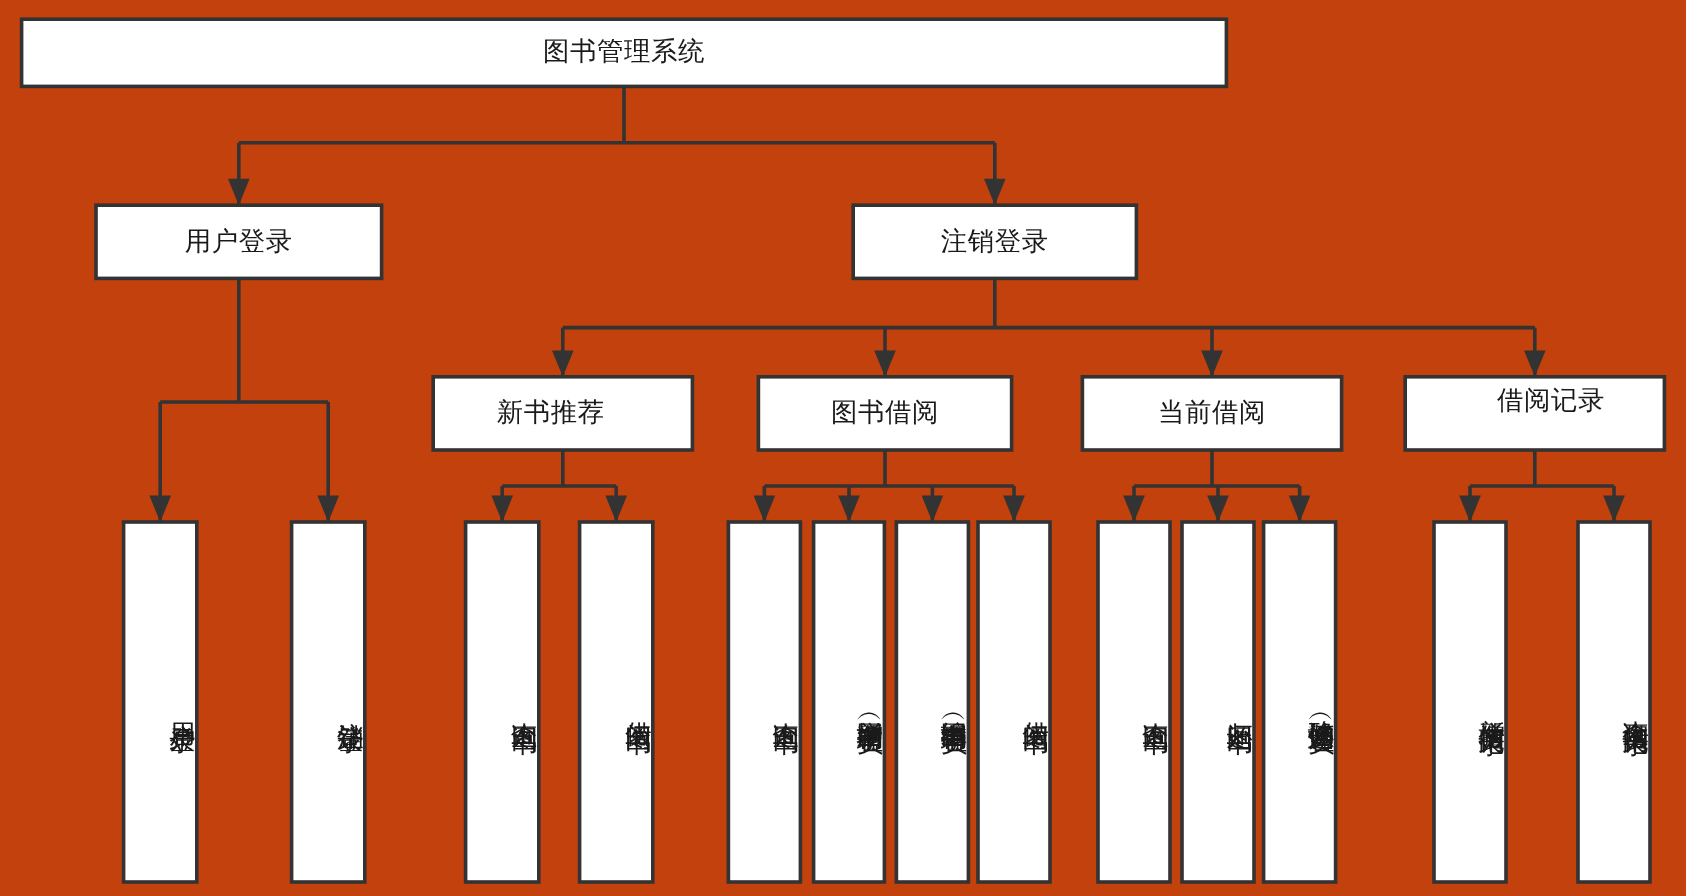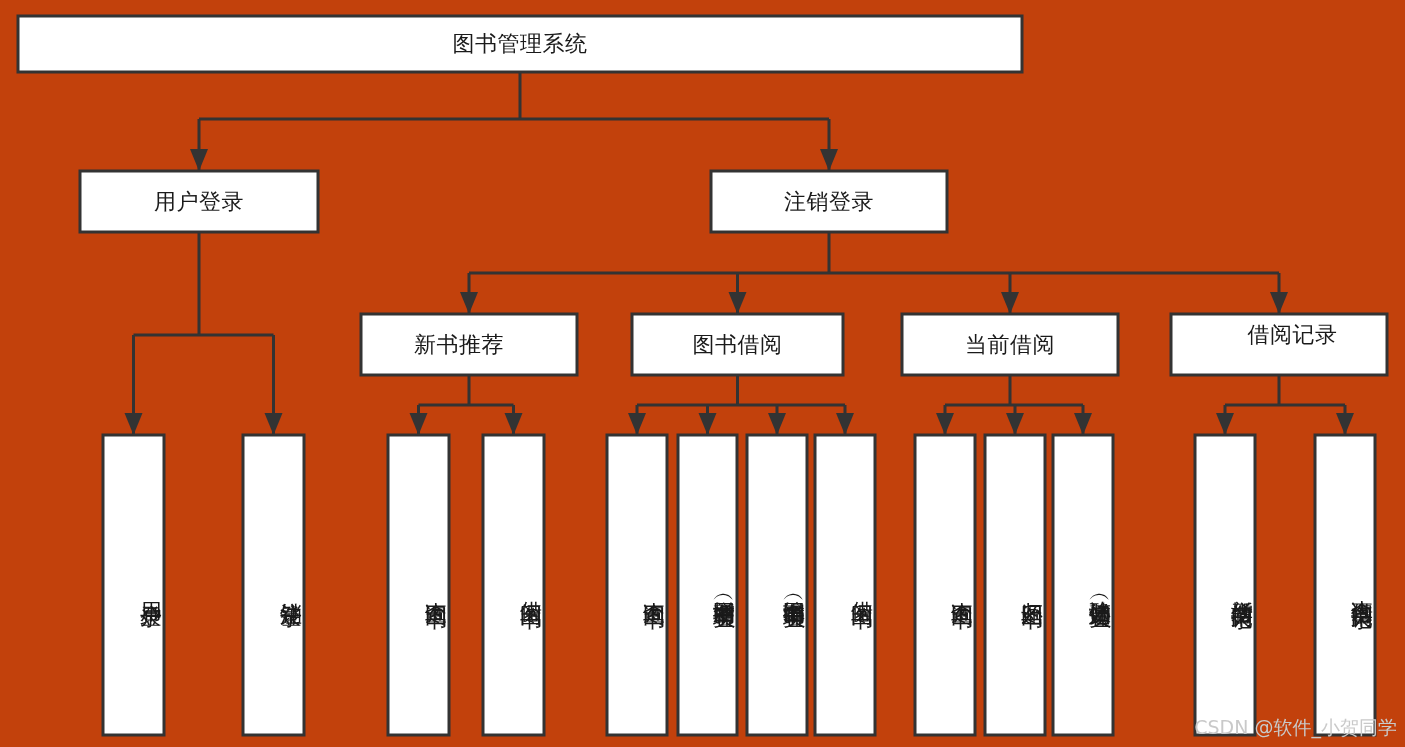--- a/index.html
+++ b/index.html
@@ -181,15 +181,14 @@
       <div class="node-label vertical tall-text" style="left: 678px; top: 435px; width: 59px; height: 300px;">新增图书（管理员）</div>
       <div class="node-label vertical tall-text" style="left: 747px; top: 435px; width: 60px; height: 300px;">编辑图书（管理员）</div>
       <div class="node-label vertical" style="left: 815px; top: 435px; width: 60px; height: 300px;">借阅图书</div>
       <div class="node-label vertical" style="left: 915px; top: 435px; width: 60px; height: 300px;">查询图书</div>
       <div class="node-label vertical" style="left: 985px; top: 435px; width: 60px; height: 300px;">归还图书</div>
       <div class="node-label vertical tall-text" style="left: 1053px; top: 435px; width: 60px; height: 300px;">确认归还（管理员）</div>
       <div class="node-label vertical" style="left: 1195px; top: 435px; width: 60px; height: 300px;">新增借阅记录</div>
       <div class="node-label vertical" style="left: 1315px; top: 435px; width: 60px; height: 300px;">查询借阅记录</div>
     </div>
 
-  <div class="watermark">CSDN @软件_小贺同学</div>
 
 </div>
 
 </body></html>

